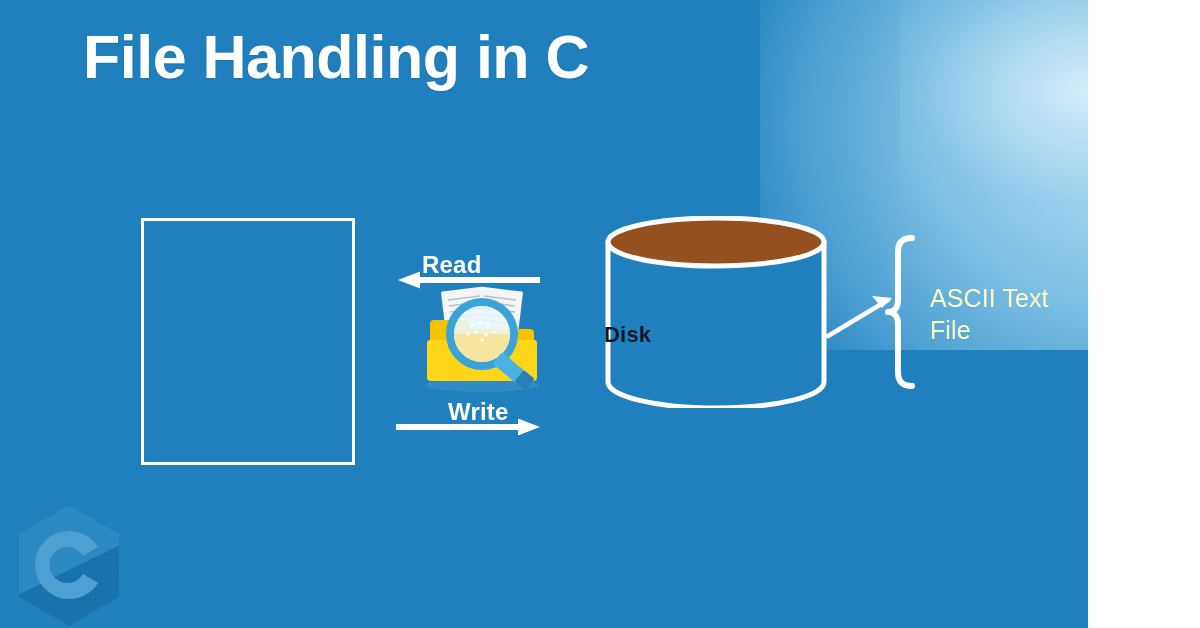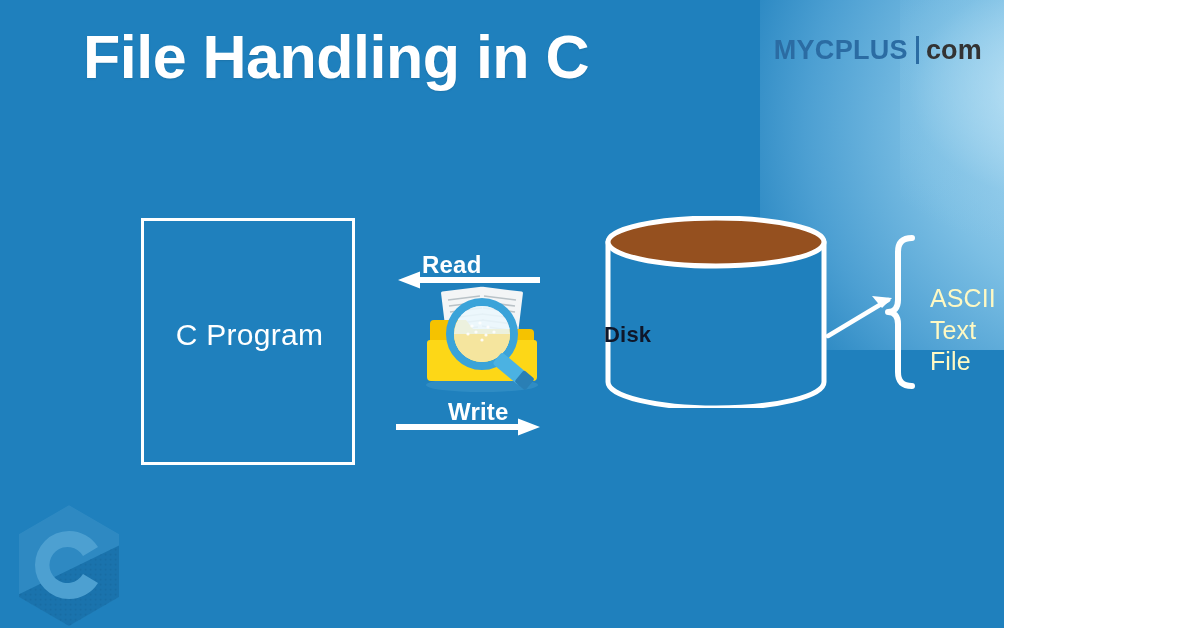--- a/index.html
+++ b/index.html
@@ -2,21 +2,21 @@
 <html><head>
 <meta charset="utf-8">
 <style>
   html, body {
     margin: 0;
     padding: 0;
     background: #ffffff;
   }
   #canvas {
     position: relative;
-    width: 1004px;
+    width: 1088px;
     height: 628px;
     overflow: hidden;
     background: #1f80bd;
     font-family: "Liberation Sans", sans-serif;
     -webkit-font-smoothing: antialiased;
   }
   
   #glow {
     position: absolute;
     left: 760px;
@@ -167,28 +167,22 @@
 </head>
 <body>
 
 <div id="canvas">
 
   <div id="glow"></div>
   <div id="glow2"></div>
 
   <div id="title">File Handling in C</div>
 
-  <div id="logo">
-    <span class="mycplus">MYCPLUS</span>
-    <span class="bar"></span>
-    <span class="com">com</span>
-  </div>
 
   <div id="cprog-box"></div>
-  <div id="cprog-label">C Program</div>
 
   <div id="read-label" class="arrow-label">Read</div>
   <svg id="read-arrow" width="142" height="20" viewBox="0 0 142 20">
     <path d="M0 10 L22 1.5 L22 7 L142 7 L142 13 L22 13 L22 18.5 Z" fill="#ffffff"></path>
   </svg>
 
   <svg id="folder-icon" width="124" height="112" viewBox="0 0 124 112">
 
     <ellipse cx="62" cy="103" rx="56" ry="7" fill="#2f8cc4"></ellipse>
 

